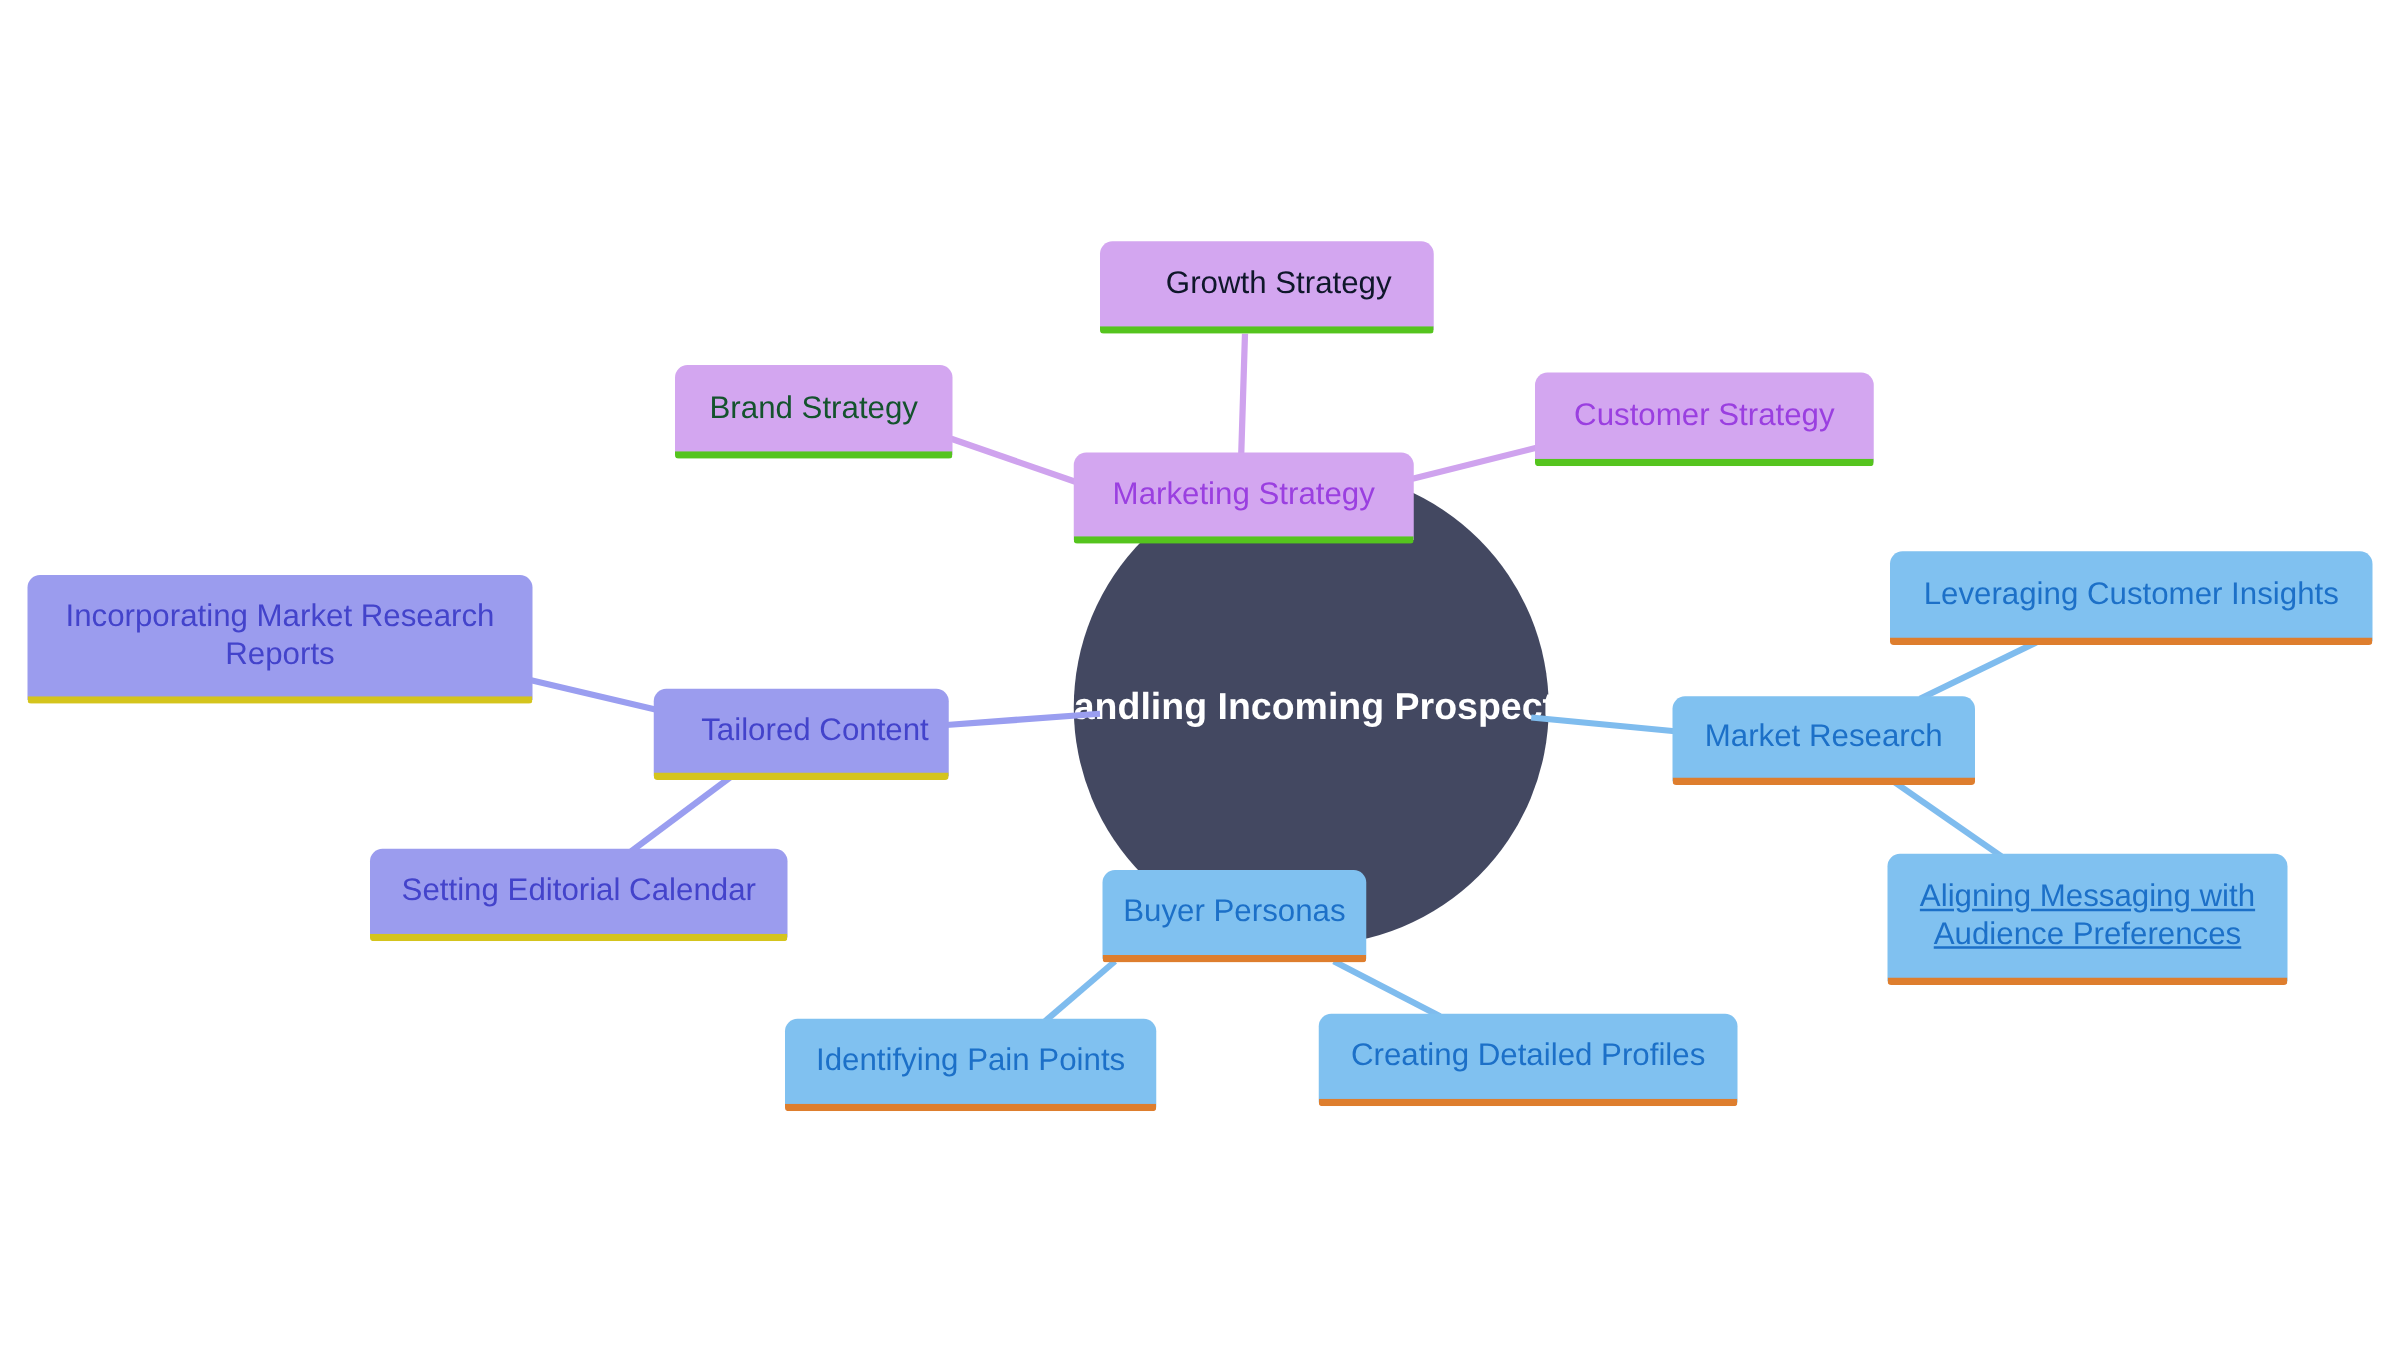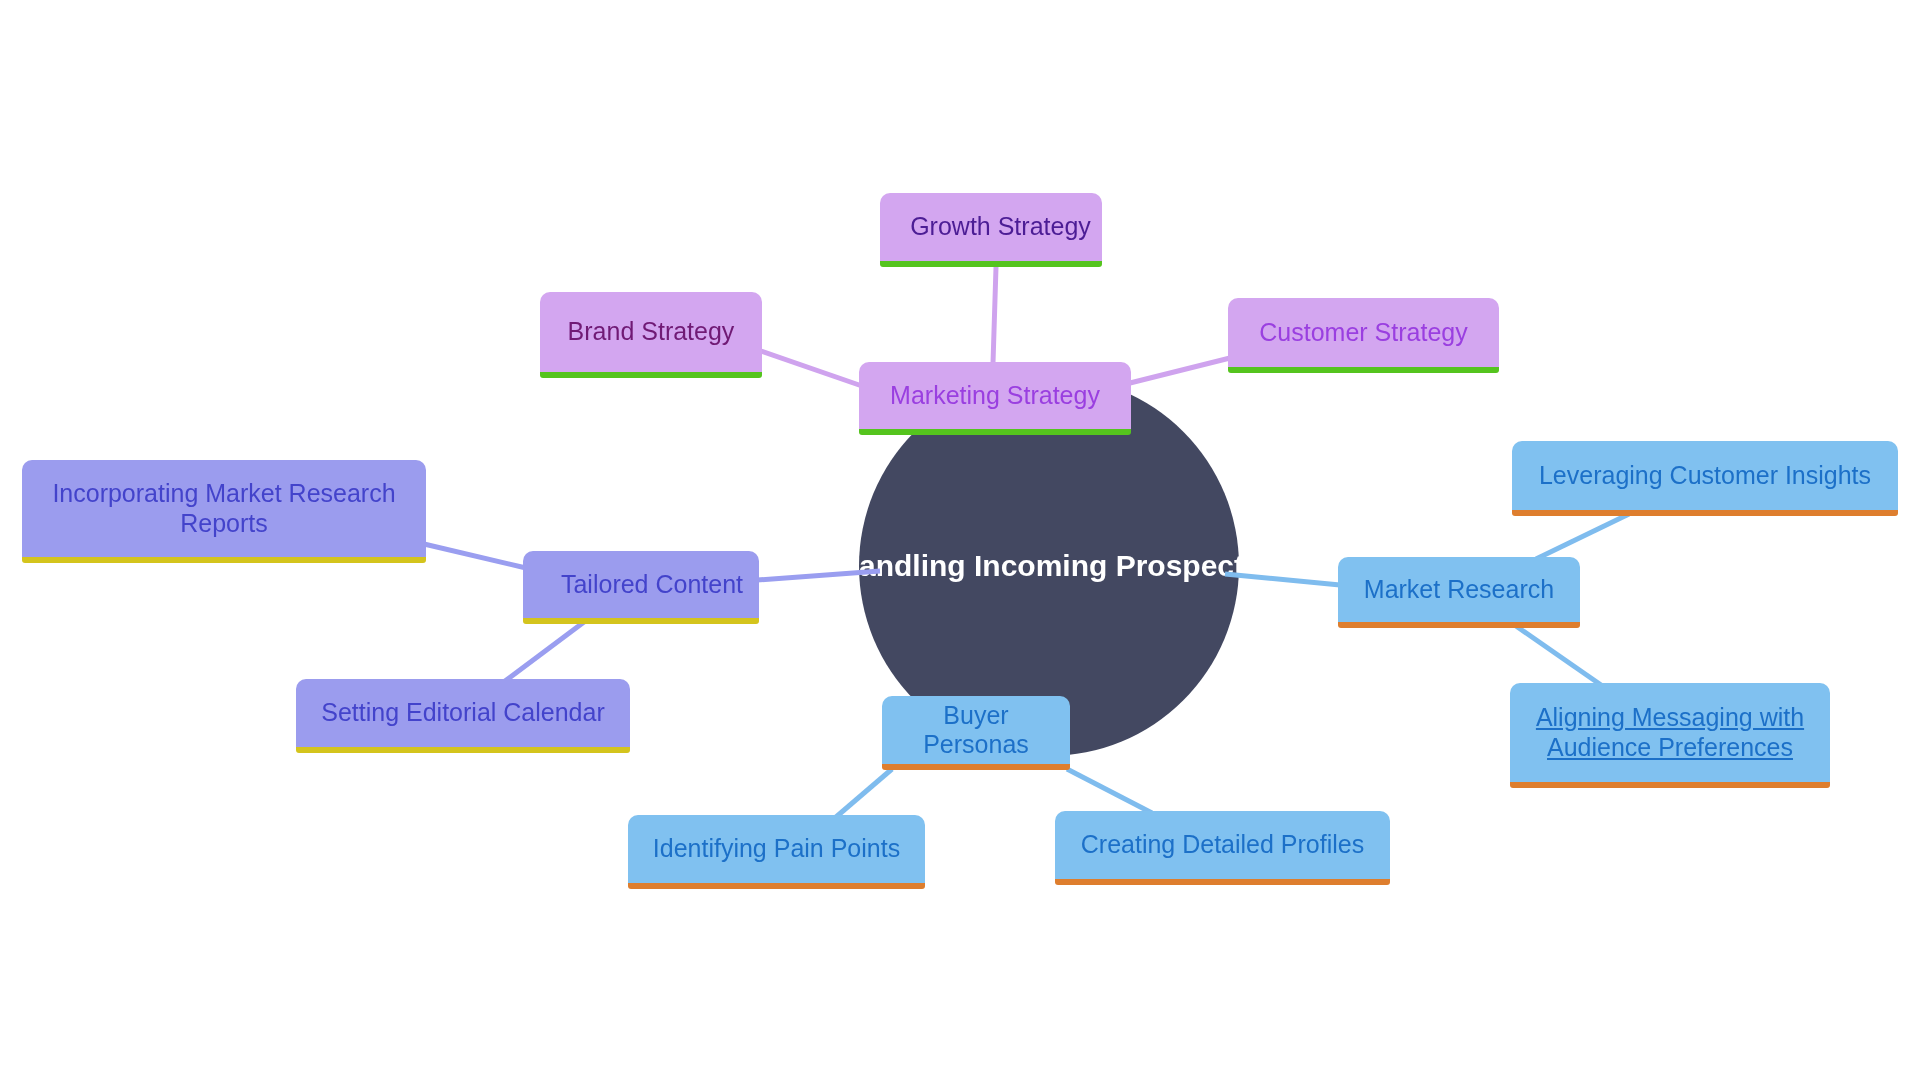--- a/index.html
+++ b/index.html
@@ -62,24 +62,24 @@
     <line x1="424" y1="544" x2="526" y2="568" stroke-width="5" stroke="#9a9ef0"></line>
     <line x1="584" y1="622" x2="505" y2="681" stroke-width="5" stroke="#9a9ef0"></line>
     <line x1="757" y1="580" x2="880" y2="571" stroke-width="5" stroke="#9a9ef0"></line>
     <line x1="1225" y1="574" x2="1340" y2="585" stroke-width="5" stroke="#7fbcee"></line>
     <line x1="1536" y1="559" x2="1629" y2="514" stroke-width="5" stroke="#7fbcee"></line>
     <line x1="1516" y1="626" x2="1601" y2="685" stroke-width="5" stroke="#7fbcee"></line>
     <line x1="892" y1="769" x2="836" y2="817" stroke-width="5" stroke="#7fbcee"></line>
     <line x1="1067" y1="769" x2="1152" y2="813" stroke-width="5" stroke="#7fbcee"></line>
   </svg>
 
-  <div class="node" style="left: 880px; top: 193px; width: 222px; height: 74px; background: rgb(211, 166, 240); color: #4c1d95; border-bottom-color: rgb(85, 196, 30); padding-left: 29px;">
+  <div class="node" style="left: 880px; top: 193px; width: 267px; height: 74px; background: rgb(211, 166, 240); color: #0f172a; border-bottom-color: rgb(85, 196, 30); padding-left: 29px;">
     <span>Growth Strategy</span>
   </div>
-  <div class="node" style="left: 540px; top: 292px; width: 222px; height: 86px; background: rgb(211, 166, 240); color: #701a75; border-bottom-color: rgb(85, 196, 30);">
+  <div class="node" style="left: 540px; top: 292px; width: 222px; height: 75px; background: rgb(211, 166, 240); color: #14532d; border-bottom-color: rgb(85, 196, 30);">
     <span>Brand Strategy</span>
   </div>
   <div class="node" style="left: 1228px; top: 298px; width: 271px; height: 75px; background: rgb(211, 166, 240); color: rgb(154, 63, 224); border-bottom-color: rgb(85, 196, 30);">
     <span>Customer Strategy</span>
   </div>
   <div class="node" style="left: 859px; top: 362px; width: 272px; height: 73px; background: rgb(211, 166, 240); color: rgb(154, 63, 224); border-bottom-color: rgb(85, 196, 30);">
     <span>Marketing Strategy</span>
   </div>
 
   <div class="node" style="left: 22px; top: 460px; width: 404px; height: 103px; background: rgb(155, 156, 238); color: rgb(67, 67, 203); border-bottom-color: rgb(212, 196, 29);">
@@ -95,21 +95,21 @@
   <div class="node" style="left: 1512px; top: 441px; width: 386px; height: 75px; background: rgb(128, 193, 240); color: rgb(28, 112, 200); border-bottom-color: rgb(222, 126, 46);">
     <span>Leveraging Customer Insights</span>
   </div>
   <div class="node" style="left: 1338px; top: 557px; width: 242px; height: 71px; background: rgb(128, 193, 240); color: rgb(28, 112, 200); border-bottom-color: rgb(222, 126, 46);">
     <span>Market Research</span>
   </div>
   <div class="node" style="left: 1510px; top: 683px; width: 320px; height: 105px; background: rgb(128, 193, 240); color: rgb(28, 112, 200); border-bottom-color: rgb(222, 126, 46); text-decoration: underline;">
     <span>Aligning Messaging with Audience Preferences</span>
   </div>
 
-  <div class="node" style="left: 882px; top: 696px; width: 188px; height: 74px; background: rgb(128, 193, 240); color: rgb(28, 112, 200); border-bottom-color: rgb(222, 126, 46);">
+  <div class="node" style="left: 882px; top: 696px; width: 211px; height: 74px; background: rgb(128, 193, 240); color: rgb(28, 112, 200); border-bottom-color: rgb(222, 126, 46);">
     <span>Buyer Personas</span>
   </div>
   <div class="node" style="left: 628px; top: 815px; width: 297px; height: 74px; background: rgb(128, 193, 240); color: rgb(28, 112, 200); border-bottom-color: rgb(222, 126, 46);">
     <span>Identifying Pain Points</span>
   </div>
   <div class="node" style="left: 1055px; top: 811px; width: 335px; height: 74px; background: rgb(128, 193, 240); color: rgb(28, 112, 200); border-bottom-color: rgb(222, 126, 46);">
     <span>Creating Detailed Profiles</span>
   </div>
 
 </div>

